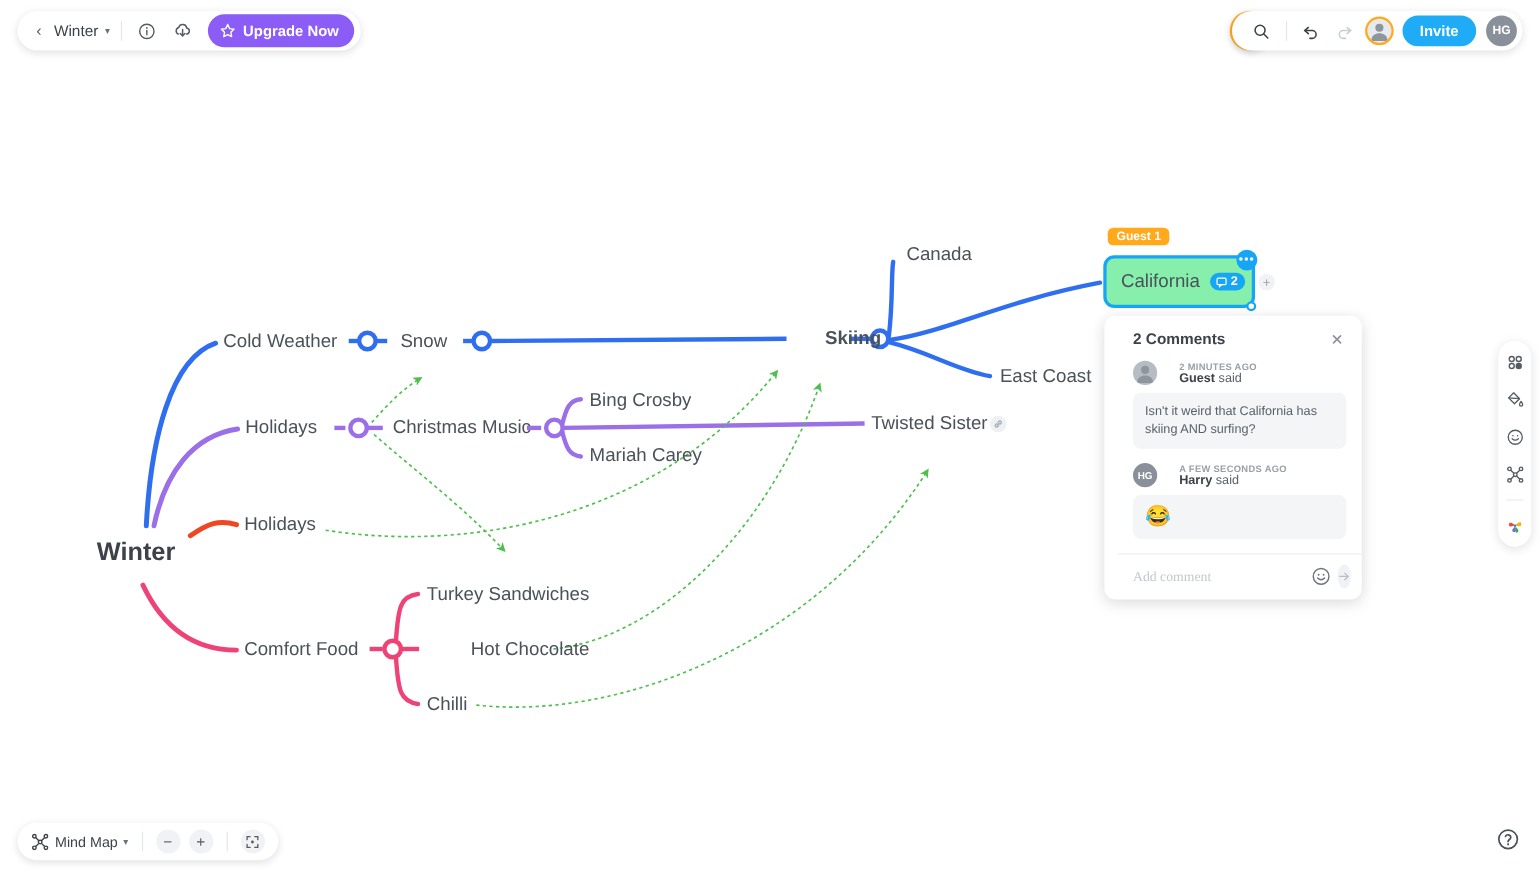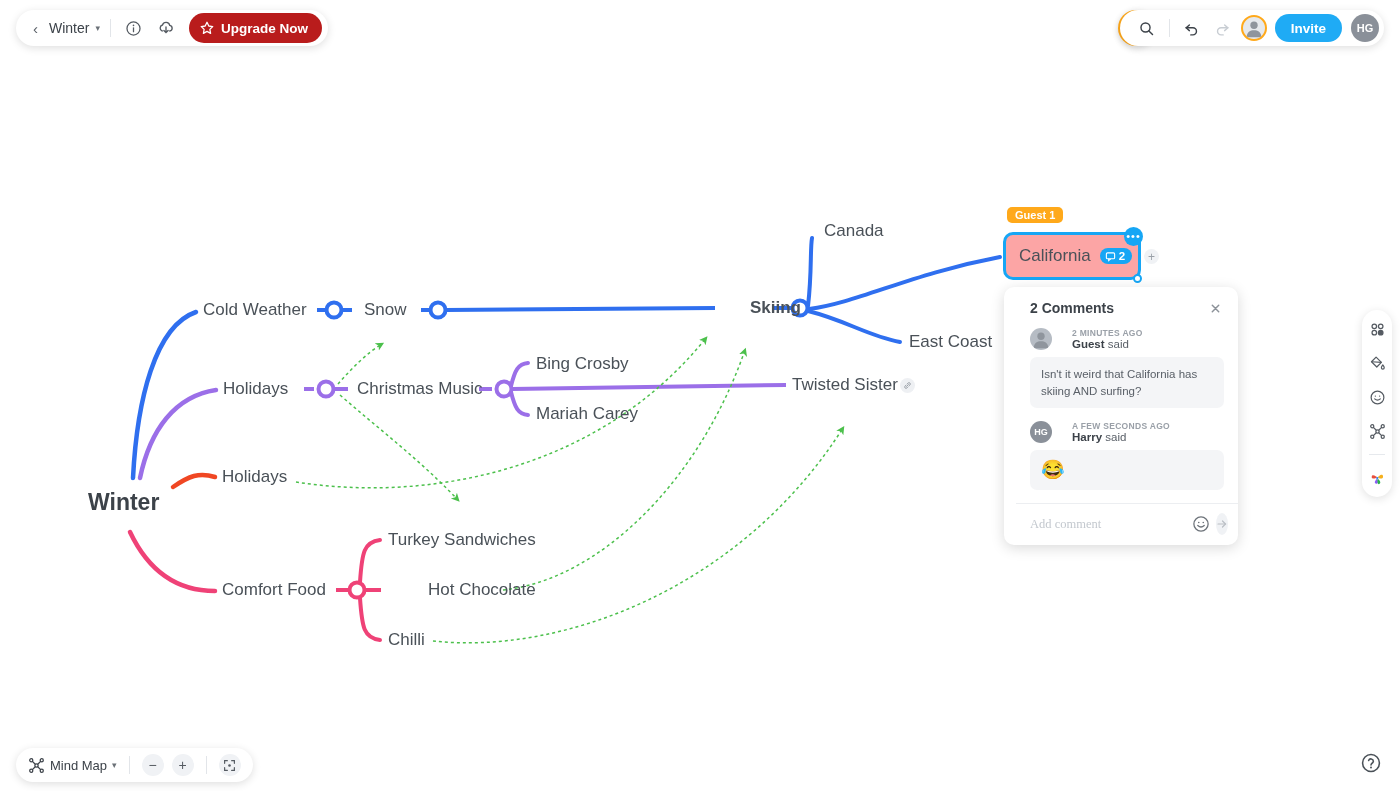--- a/index.html
+++ b/index.html
@@ -45,21 +45,21 @@
   }
   .caret { font-size: 9px; color: #6b7178; }
   .hdr-sep { width: 1px; height: 18px; background: #e2e5e9; margin: 0 4px; }
   .icon-btn {
     width: 26px; height: 26px; display: flex;
     align-items: center; justify-content: center;
     cursor: pointer; border-radius: 50%;
   }
   .upgrade {
     display: flex; align-items: center; gap: 6px;
-    background: #b91c1c; color: #fff;
+    background: #8b5cf6; color: #fff;
     border-radius: 18px; height: 30px; padding: 0 14px 0 10px;
     font-size: 13.5px; font-weight: bold; cursor: pointer;
     margin-left: 4px;
   }
 
   
   #add-fab {
     position: absolute; right: 246px; top: 10px;
     width: 36px; height: 36px; border-radius: 50%;
     background: #FFA91B; color: #fff;
@@ -122,21 +122,21 @@
   
   #guest-tag {
     position: absolute; left: 1007px; top: 207px;
     background: #FFA91B; color: #fff; font-size: 11px; font-weight: bold;
     padding: 2px 8px; border-radius: 5px;
   }
   #california-node {
     position: absolute; left: 1003px; top: 232px;
     width: 138px; height: 48px;
     border: 3px solid #16A6F5; border-radius: 10px;
-    background: #fca5a5; display: flex; align-items: center;
+    background: #86efac; display: flex; align-items: center;
     padding-left: 13px; gap: 9px;
   }
   #california-node .cal-text { font-size: 17px; color: #4a5158; }
   .cmt-badge {
     display: flex; align-items: center; gap: 3px;
     background: #16A6F5; color: #fff; border-radius: 9px;
     padding: 2px 7px 2px 5px; font-size: 11.5px; font-weight: bold;
   }
   #node-menu-dot {
     position: absolute; left: 1124px; top: 227px;

